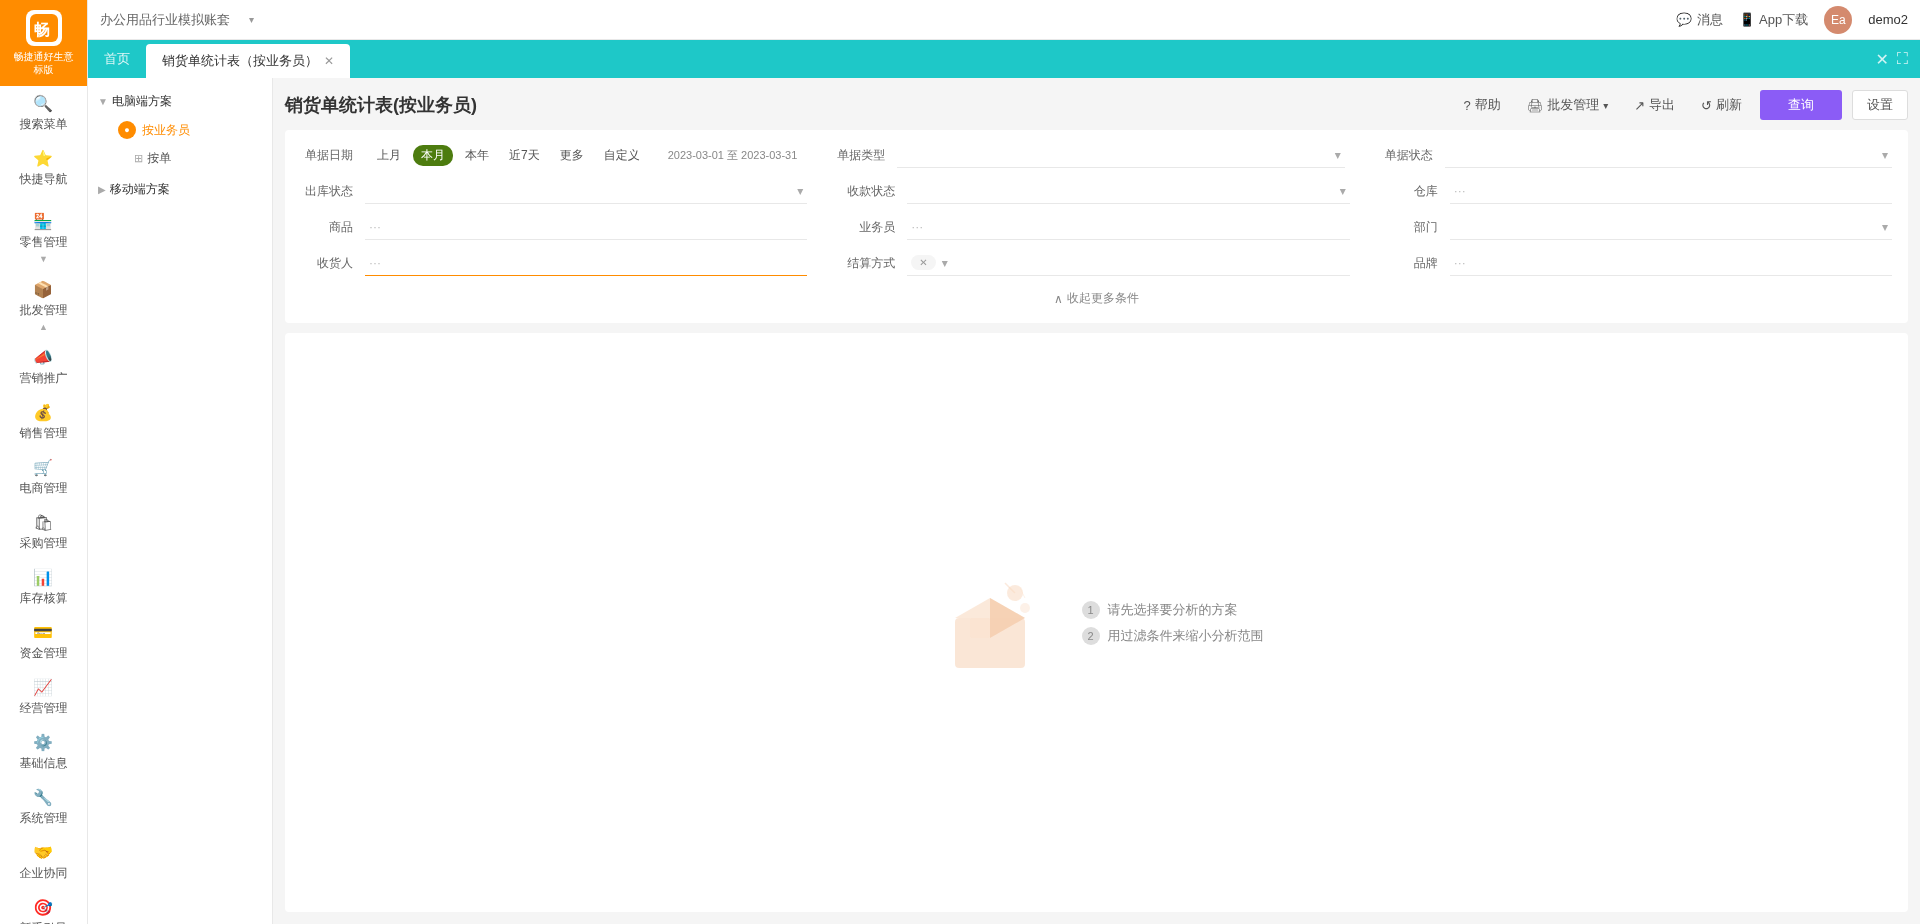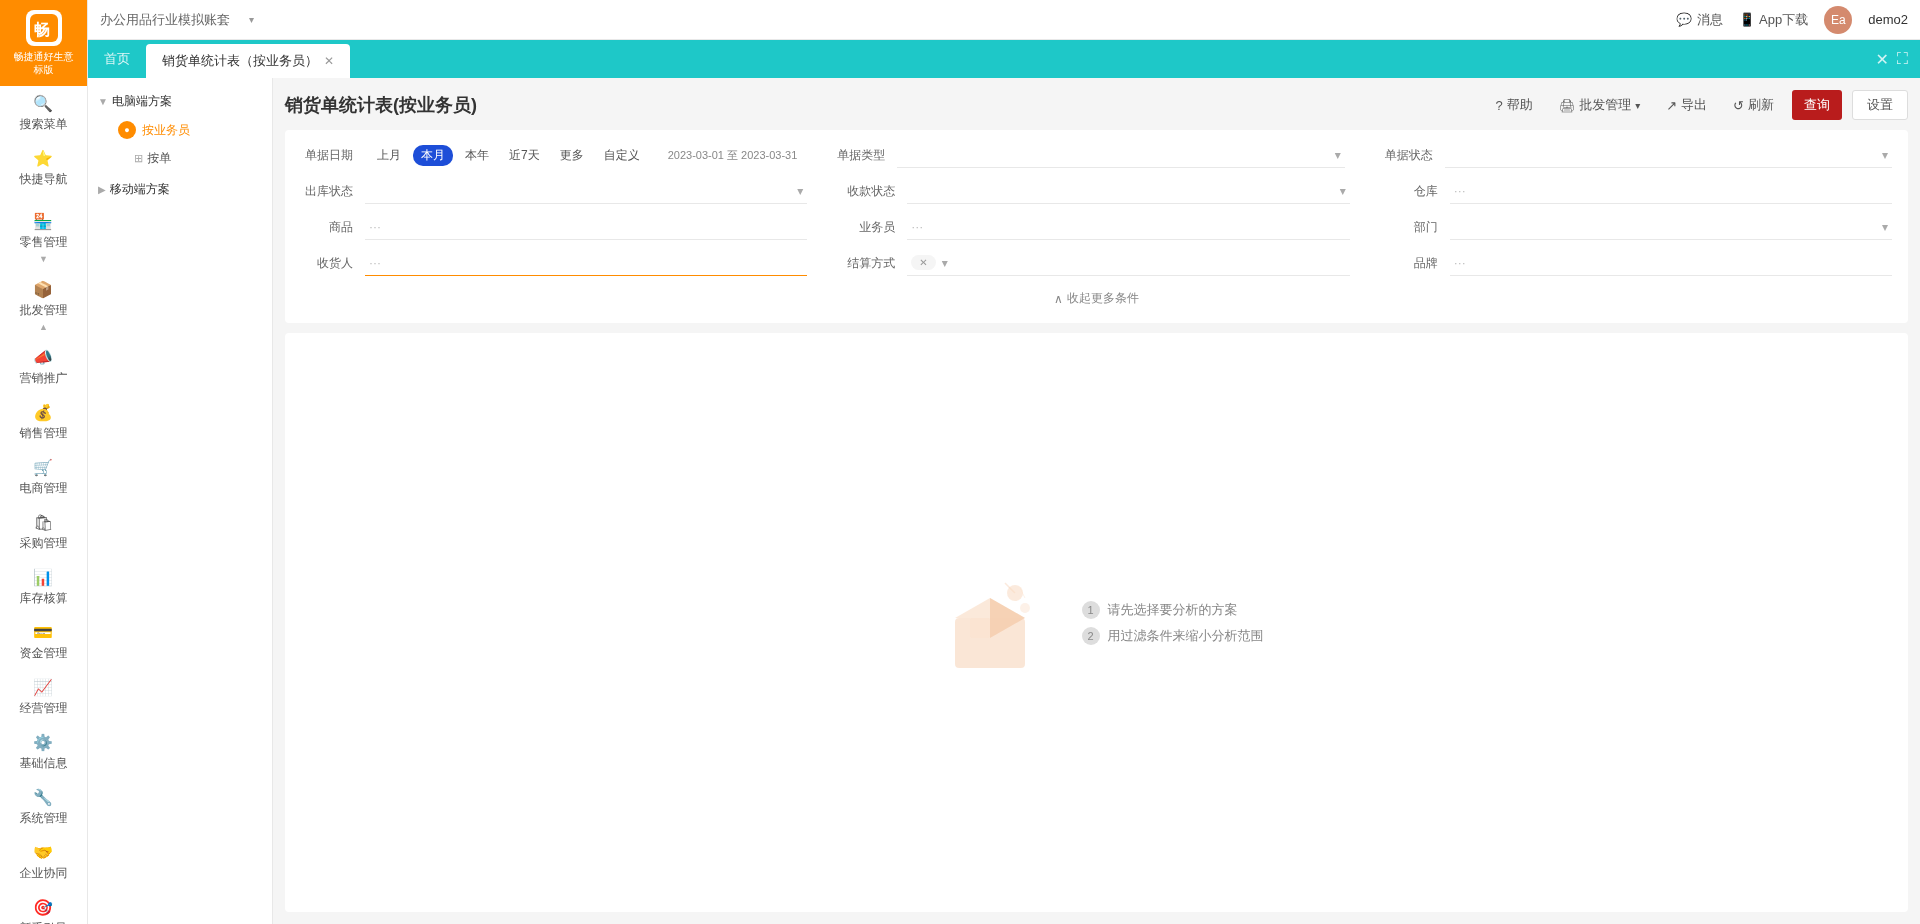--- a/index.html
+++ b/index.html
@@ -229,24 +229,24 @@
       display: flex;
       align-items: center;
       gap: 4px;
       font-size: 13px;
       color: #555;
       cursor: pointer;
       padding: 4px 8px;
       border-radius: 3px;
     }
     .btn-primary {
-      background: #b91c1c;
+      background: #8b5cf6;
       color: white;
       border: none;
-      padding: 6px 12px;
+      padding: 6px 28px;
       border-radius: 3px;
       font-size: 13px;
       cursor: pointer;
     }
     .btn-secondary {
       background: white;
       color: #555;
       border: 1px solid #ddd;
       padding: 5px 14px;
       border-radius: 3px;
@@ -295,21 +295,21 @@
       text-align: center;
     }
     .date-tab {
       padding: 2px 8px;
       font-size: 12px;
       color: #555;
       cursor: pointer;
       border-radius: 2px;
     }
     .date-tab.active {
-      background: #1d4ed8;
+      background: #4d7c0f;
       color: white;
       border-radius: 10px;
     }
     .date-range {
       font-size: 11px;
       color: #888;
       margin-left: 8px;
     }
     .filter-tag {
       display: flex;

